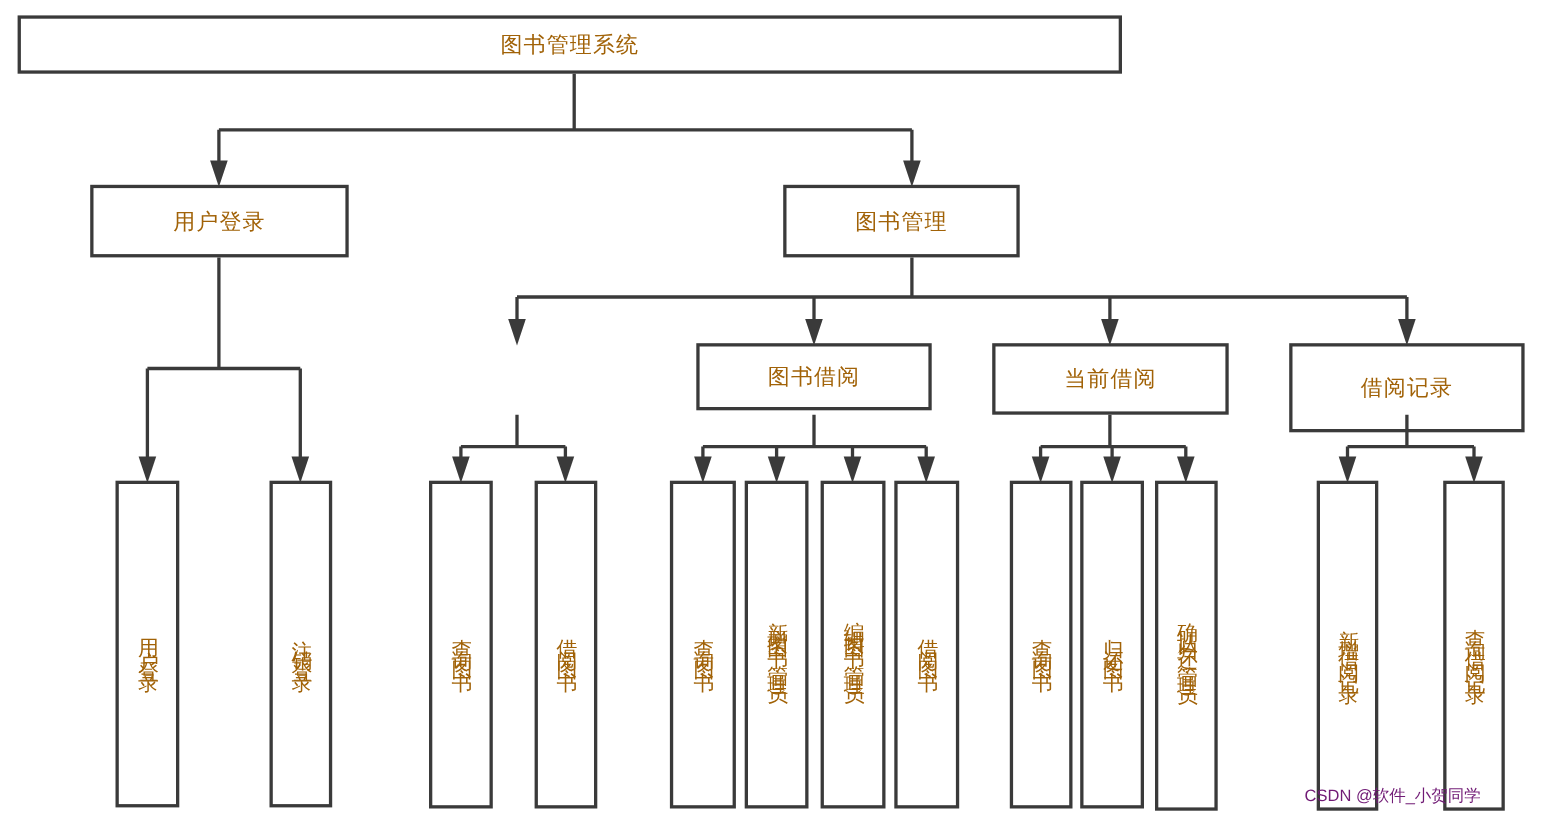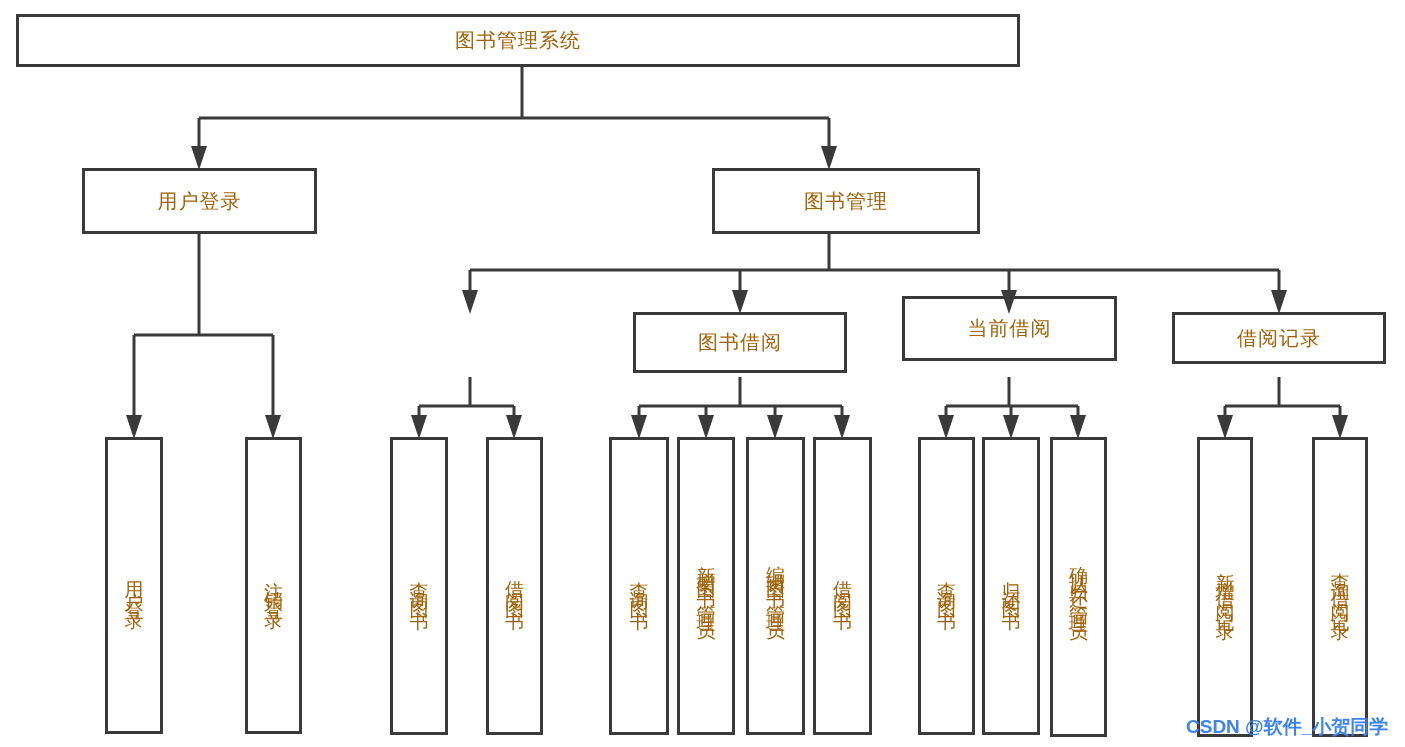--- a/index.html
+++ b/index.html
@@ -17,42 +17,42 @@
   }
   .h{font-size:20px;letter-spacing:1px;}
   .v{
     writing-mode:vertical-rl;text-orientation:mixed;
     font-size:19px;letter-spacing:10px;
   }
   .v.long{letter-spacing:8px;}
   
   #n-root{left:16px;top:14px;width:1004px;height:53px;}
   #n-l2a{left:82px;top:168px;width:235px;height:66px;}
-  #n-l2b{left:712px;top:168px;width:268px;height:66px;text-align:right;}
+  #n-l2b{left:712px;top:168px;width:215px;height:66px;text-align:right;}
   #n-l3a{left:362px;top:312px;width:216px;height:65px;}
   #n-l3b{left:633px;top:312px;width:214px;height:61px;}
-  #n-l3c{left:902px;top:296px;width:215px;height:65px;}
-  #n-l3d{left:1172px;top:312px;width:214px;height:52px;}
+  #n-l3c{left:902px;top:312px;width:215px;height:65px;}
+  #n-l3d{left:1172px;top:312px;width:214px;height:81px;}
   #n-p1a{left:105px;top:437px;width:58px;height:297px;}
   #n-p1b{left:245px;top:437px;width:57px;height:297px;}
   #n-p2a{left:390px;top:437px;width:58px;height:298px;}
   #n-p2b{left:486px;top:437px;width:57px;height:298px;}
   #n-p3a{left:609px;top:437px;width:60px;height:298px;}
   #n-p3b{left:677px;top:437px;width:58px;height:298px;}
   #n-p3c{left:746px;top:437px;width:59px;height:298px;}
   #n-p3d{left:813px;top:437px;width:59px;height:298px;}
   #n-p4a{left:918px;top:437px;width:57px;height:298px;}
   #n-p4b{left:982px;top:437px;width:58px;height:298px;}
   #n-p4c{left:1050px;top:437px;width:57px;height:300px;}
   #n-p5a{left:1197px;top:437px;width:56px;height:300px;}
   #n-p5b{left:1312px;top:437px;width:56px;height:300px;}
   #connectors{position:absolute;left:0;top:0;pointer-events:none;}
   #watermark{
     position:absolute;left:1186px;top:714px;width:215px;
-    color:#3b82f6;font-size:19px;white-space:nowrap;font-weight:bold;
+    color:#701a75;font-size:15px;white-space:nowrap;
   }
 </style>
 </head>
 <body>
 
 <div id="stage">
 
   <div class="box h" id="n-root">图书管理系统</div>
 
   <div class="box h" id="n-l2a">用户登录</div>

